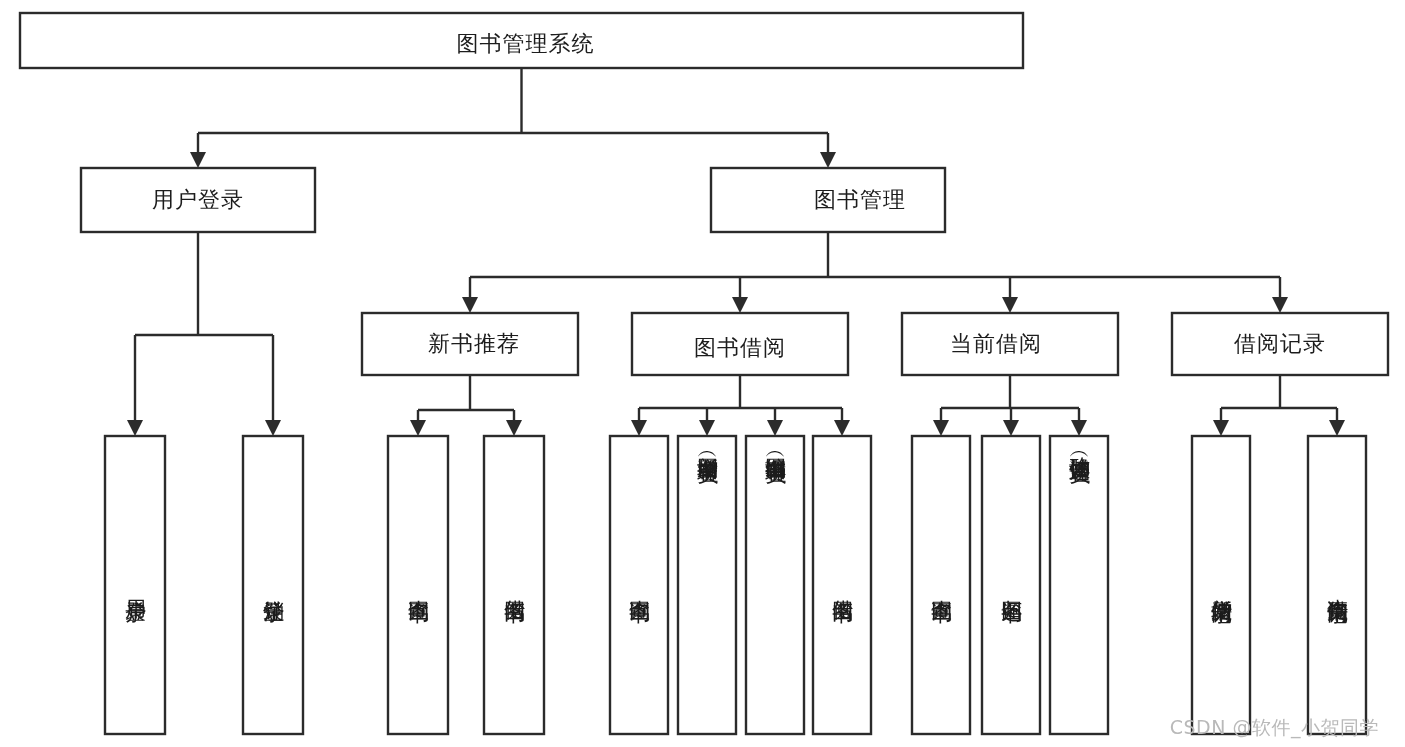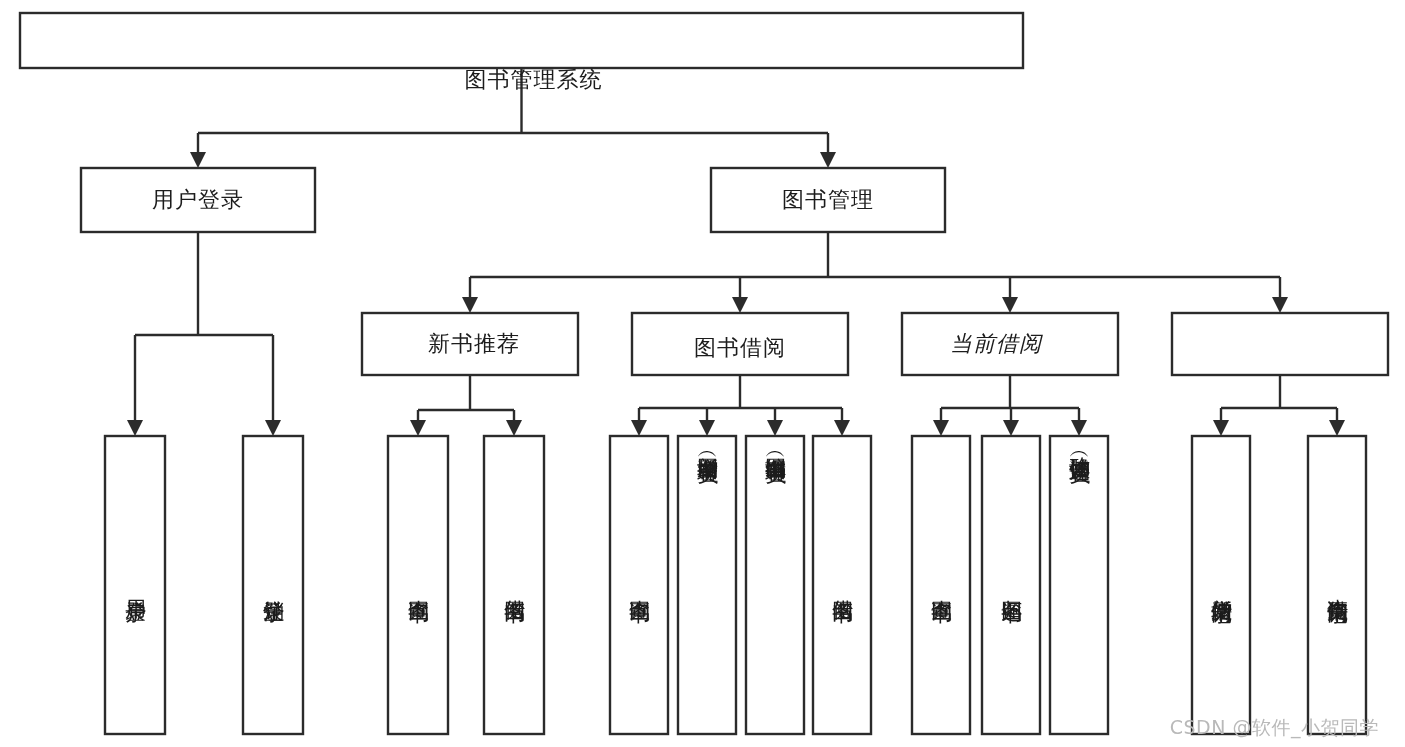--- a/index.html
+++ b/index.html
@@ -180,28 +180,29 @@
 
       <rect class="node-rect" x="912" y="436" width="58" height="298"></rect>
       <rect class="node-rect" x="982" y="436" width="58" height="298"></rect>
       <rect class="node-rect" x="1050" y="436" width="58" height="298"></rect>
 
       <rect class="node-rect" x="1192" y="436" width="58" height="298"></rect>
       <rect class="node-rect" x="1308" y="436" width="58" height="298"></rect>
     </g>
   </svg>
 
-  <div class="hlabel-box" style="left:32px;  top:13px;  width:1003px; height:62px;margin-top:36px;">图书管理系统</div>
+  <div class="hlabel-box" style="left:24px;  top:13px;  width:1003px; height:62px;">图书管理系统</div>
 
   <div class="hlabel-box" style="left:81px;  top:168px; width:234px; height:64px;">用户登录</div>
-  <div class="hlabel-box" style="left:711px; top:168px; width:234px; height:64px;">图书管理</div>
+  <div class="hlabel-box" style="left:711px; top:168px; width:234px; height:64px;padding-left:32px;">图书管理</div>
 
   <div class="hlabel-box" style="left:362px;  top:313px; width:224px; height:62px;border-radius:25px;">新书推荐</div>
   <div class="hlabel-box" style="left:632px;  top:313px; width:216px; height:70px;">图书借阅</div>
-  <div class="hlabel-box" style="left:902px;  top:313px; width:188px; height:62px;font-style:italic;">当前借阅</div>
+  <div class="hlabel-box" style="left:902px;  top:313px; width:188px; height:62px;">当前借阅</div>
+  <div class="hlabel-box" style="left:1172px; top:313px; width:216px; height:62px;">借阅记录</div>
 
   <div class="vlabel-box" style="left:105px; top:436px; width:60px; height:298px;">用户登录</div>
   <div class="vlabel-box" style="left:243px; top:436px; width:60px; height:298px;">注销登录</div>
 
   <div class="vlabel-box" style="left:388px; top:436px; width:60px; height:298px;">查询图书</div>
   <div class="vlabel-box" style="left:484px; top:436px; width:60px; height:298px;">借阅图书</div>
 
   <div class="vlabel-box" style="left:610px; top:436px; width:58px; height:298px;">查询图书</div>
   <div class="vlabel-box" style="left:678px; top:440px; width:58px; height:290px; justify-content:flex-start;">新增图书（管理员）</div>
   <div class="vlabel-box" style="left:746px; top:440px; width:58px; height:290px; justify-content:flex-start;">编辑图书（管理员）</div>

